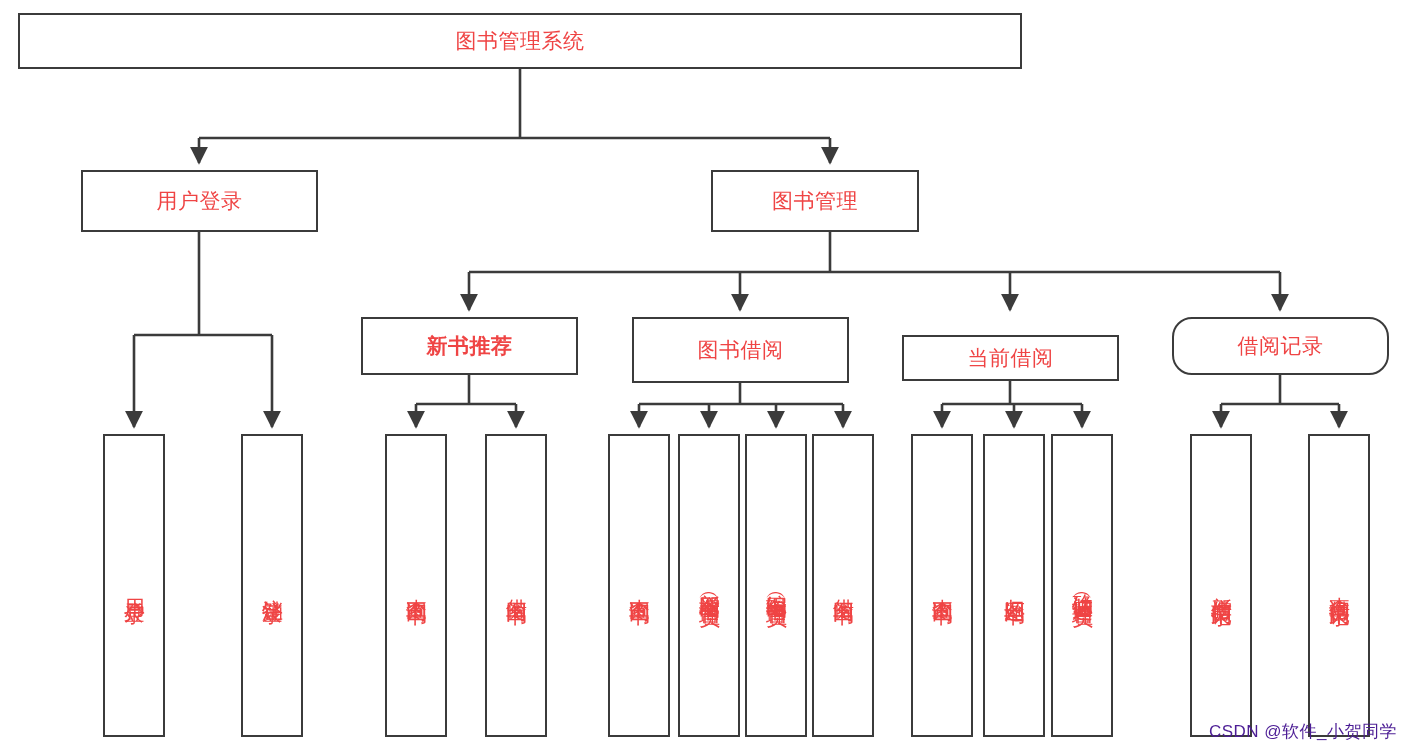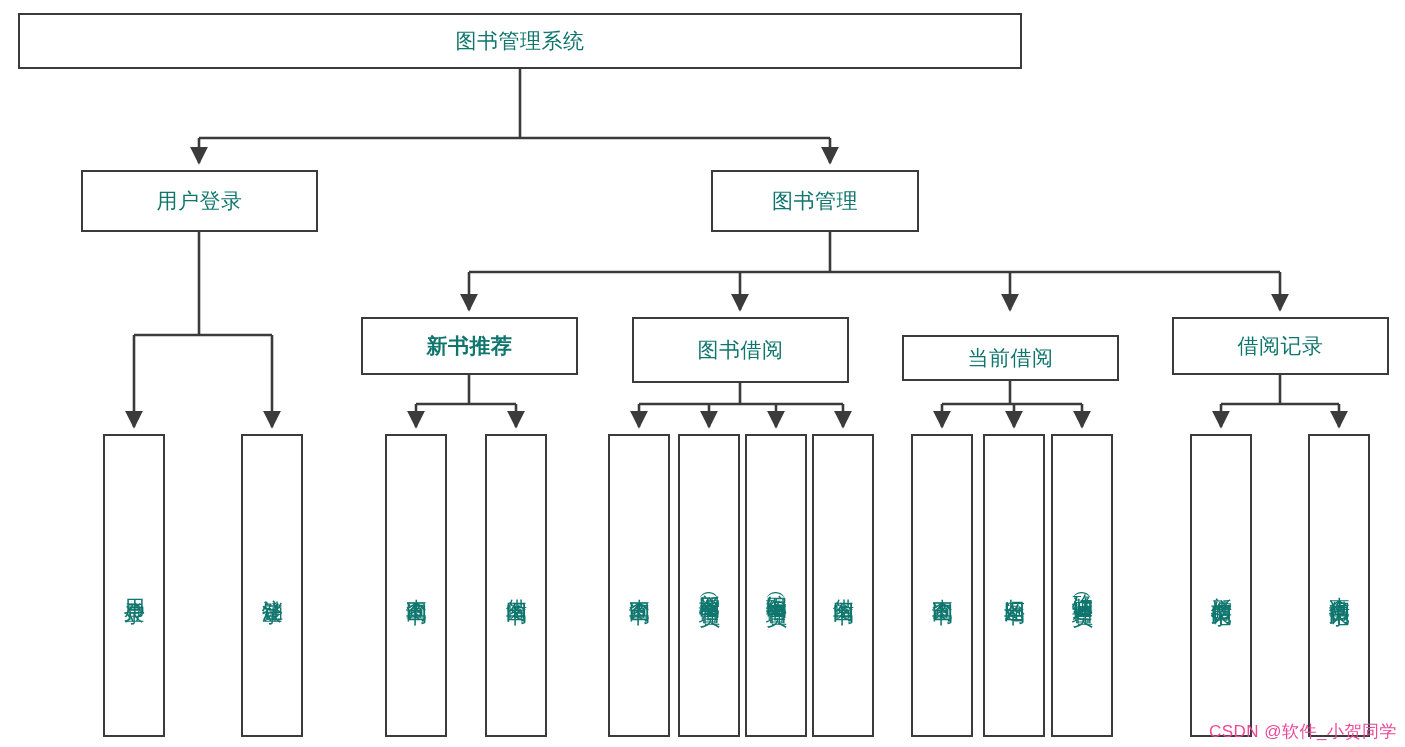--- a/index.html
+++ b/index.html
@@ -28,42 +28,42 @@
     position: absolute;
     box-sizing: border-box;
     background: #ffffff;
     border: 2px solid #3b3b3b;
     display: flex;
     align-items: center;
     justify-content: center;
     overflow: hidden;
   }
   .node-label {
-    color: #0f766e;
+    color: #ef4444;
     font-size: 21px;
     line-height: 1.18;
     letter-spacing: 0.5px;
     white-space: nowrap;
     text-align: center;
   }
   .node-box.vertical .node-label {
     writing-mode: vertical-rl;
     text-orientation: upright;
     letter-spacing: 2px;
     font-size: 21px;
   }
   .node-box.vertical {
     align-items: center;
     justify-content: center;
   }
   #watermark {
     position: absolute;
     right: 8px;
     bottom: 4px;
-    color: #ec4899;
+    color: #4c1d95;
     font-size: 17px;
     letter-spacing: 0.5px;
     white-space: nowrap;
     pointer-events: none;
   }
 </style>
 </head>
 <body>
 
 <div id="diagram-root">
@@ -147,21 +147,21 @@
   </div>
 
   <div class="node-box" id="n-bookborrow" style="left:632px; top:317px; width:217px; height:66px;">
     <span class="node-label">图书借阅</span>
   </div>
 
   <div class="node-box" id="n-currentborrow" style="left:902px; top:335px; width:217px; height:46px;">
     <span class="node-label">当前借阅</span>
   </div>
 
-  <div class="node-box" id="n-borrowrecord" style="left:1172px; top:317px; width:217px; height:58px;">
+  <div class="node-box" id="n-borrowrecord" style="left:1172px; top:317px; width:217px; height:58px;border-radius:20px;">
     <span class="node-label">借阅记录</span>
   </div>
 
   <div class="node-box vertical" style="left:103px; top:434px; width:62px; height:303px;">
     <span class="node-label">用户登录</span>
   </div>
 
   <div class="node-box vertical" style="left:241px; top:434px; width:62px; height:303px;">
     <span class="node-label">注销登录</span>
   </div>

